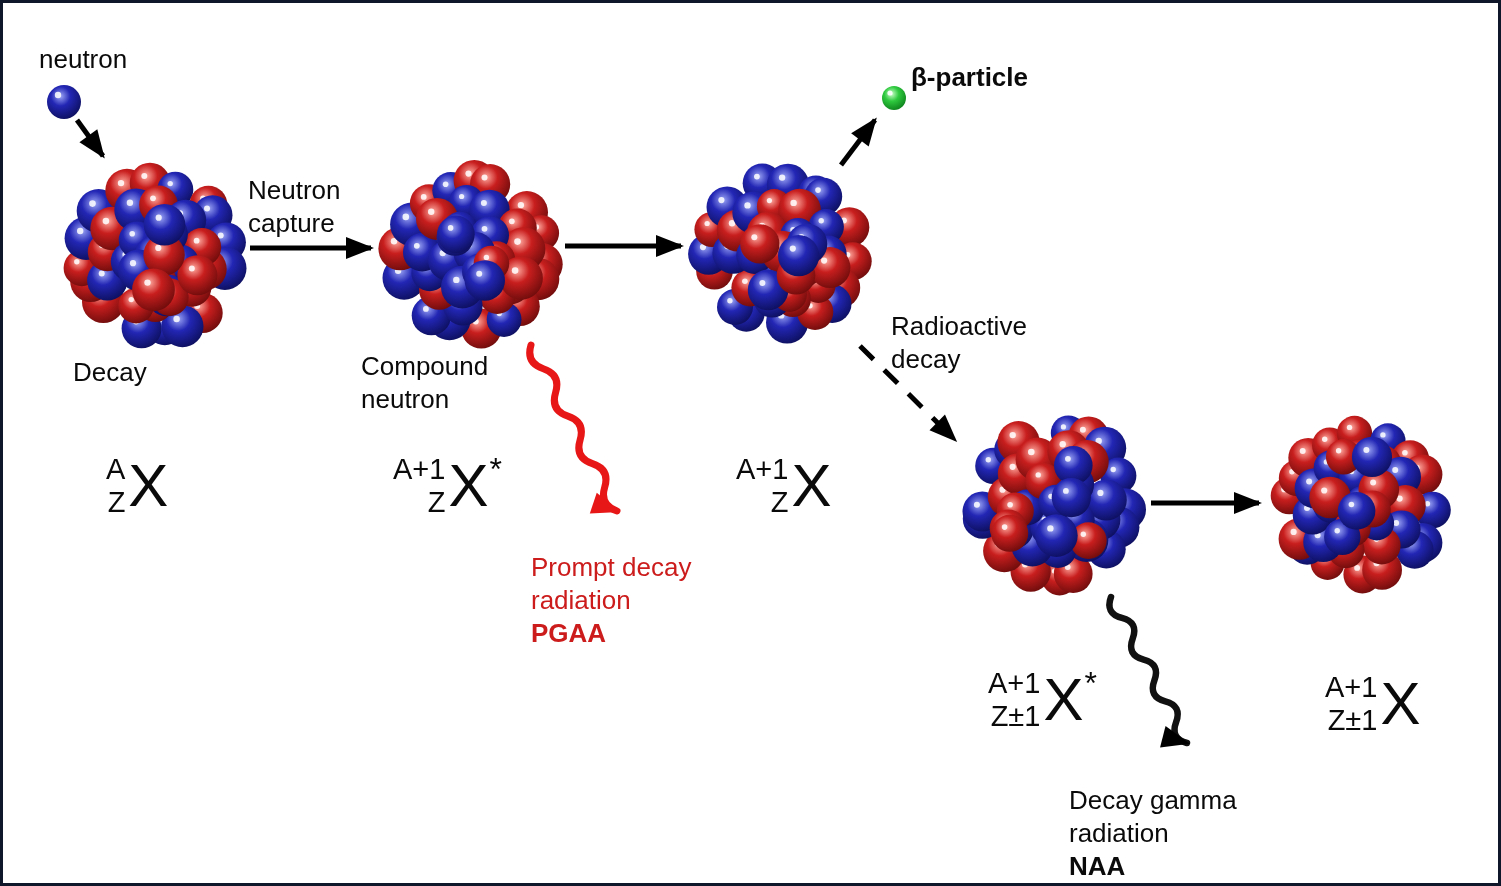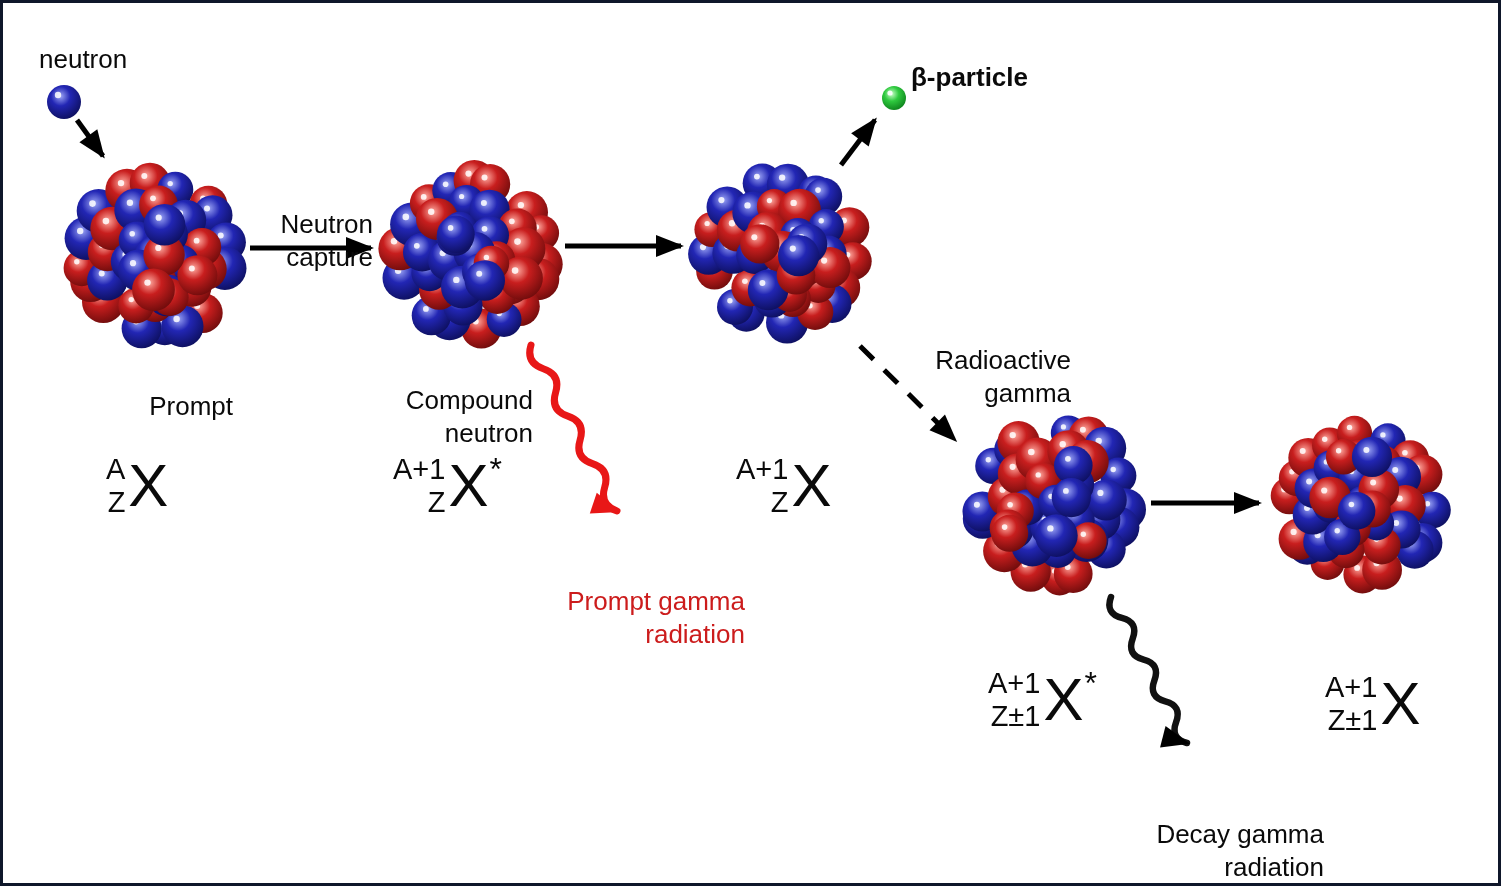--- a/index.html
+++ b/index.html
@@ -12,21 +12,21 @@
     overflow:hidden;
     font-family:"Liberation Sans", sans-serif;
   }
   #arrow-layer{position:absolute;left:0;top:0;z-index:1;}
   .nucleus{position:absolute;z-index:2;}
   .lbl{
     position:absolute;z-index:3;
     font:26px/33px "Liberation Sans", sans-serif;
     color:#0a0a0a;white-space:normal;
   }
-  .center{text-align:right;margin-top:34px;}
+  .center{text-align:left;}
   .bold{font-weight:bold;}
   .red{color:var(--red-text,#cc1c1c);}
   .notation{
     position:absolute;z-index:3;display:flex;align-items:center;color:#0a0a0a;
   }
   .notation .stack{
     display:flex;flex-direction:column;align-items:flex-end;
     font:29px/33px "Liberation Sans", sans-serif;
   }
   .notation .sym{
@@ -85,33 +85,34 @@
     <g>
       <circle cx="891" cy="95" r="12" fill="url(#gradG)"></circle>
       <circle cx="887" cy="90" r="2.6" fill="#ffffff" opacity="0.9"></circle>
     </g>
   </svg>
 
   <div class="lbl" style="left:36px;top:40px;">neutron</div>
 
   <div class="lbl center" style="left:245px;top:171px;width:125px;">Neutron capture</div>
 
-  <div class="lbl center" style="left:70px;top:353px;width:160px;">Prompt</div>
+  <div class="lbl center" style="left:70px;top:353px;width:160px;">Decay</div>
 
   <div class="lbl center" style="left:358px;top:347px;width:172px;">Compound neutron</div>
 
   <div class="lbl" style="left:908px;top:58px;font-weight:bold;">β-particle</div>
 
-  <div class="lbl center" style="left:888px;top:307px;width:180px;">Radioactive gamma</div>
+  <div class="lbl center" style="left:888px;top:307px;width:180px;">Radioactive decay</div>
 
   <div class="lbl center red" style="left:528px;top:548px;width:214px;">
-    <div>Prompt gamma radiation</div>
-  </div>
-
-  <div class="lbl center" style="left:1106px;top:781px;width:215px;">
+    <div>Prompt decay radiation</div>
+    <div class="bold">PGAA</div>
+  </div>
+
+  <div class="lbl center" style="left:1066px;top:781px;width:215px;">
     <div>Decay gamma radiation</div>
     <div class="bold">NAA</div>
   </div>
 
   <div class="notation" style="left:103px;top:450px;">
     <span class="stack">
       <span>A</span>
       <span>Z</span>
     </span>
     <span class="sym">X</span>

